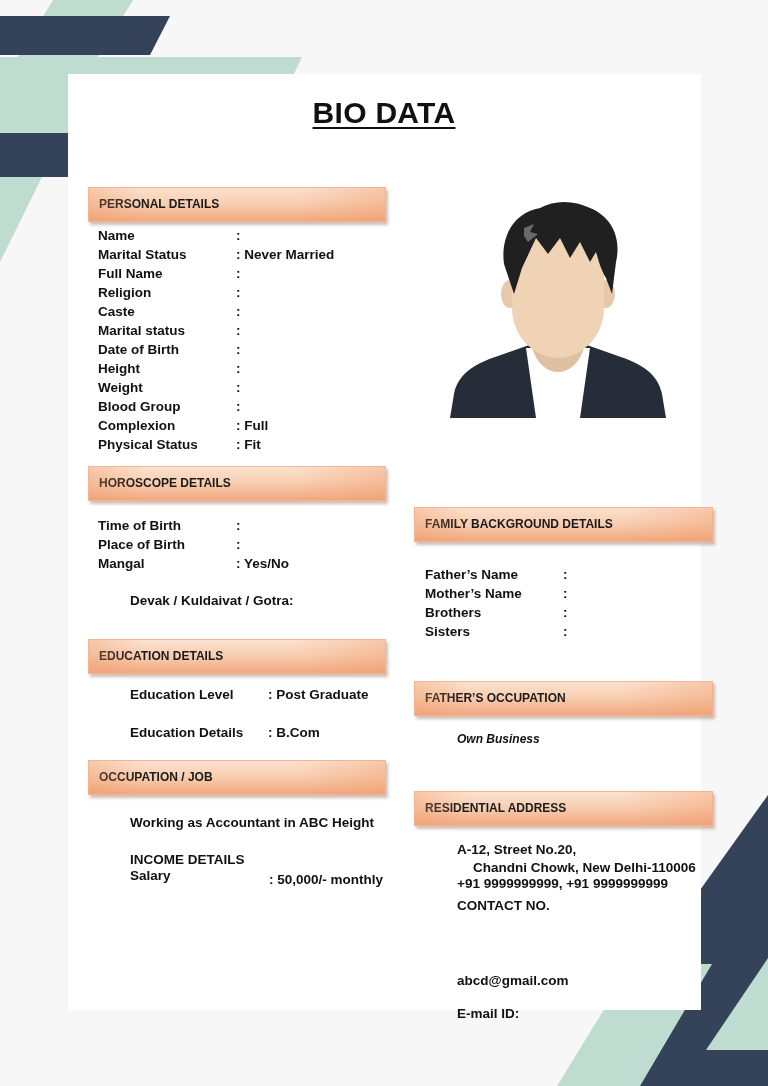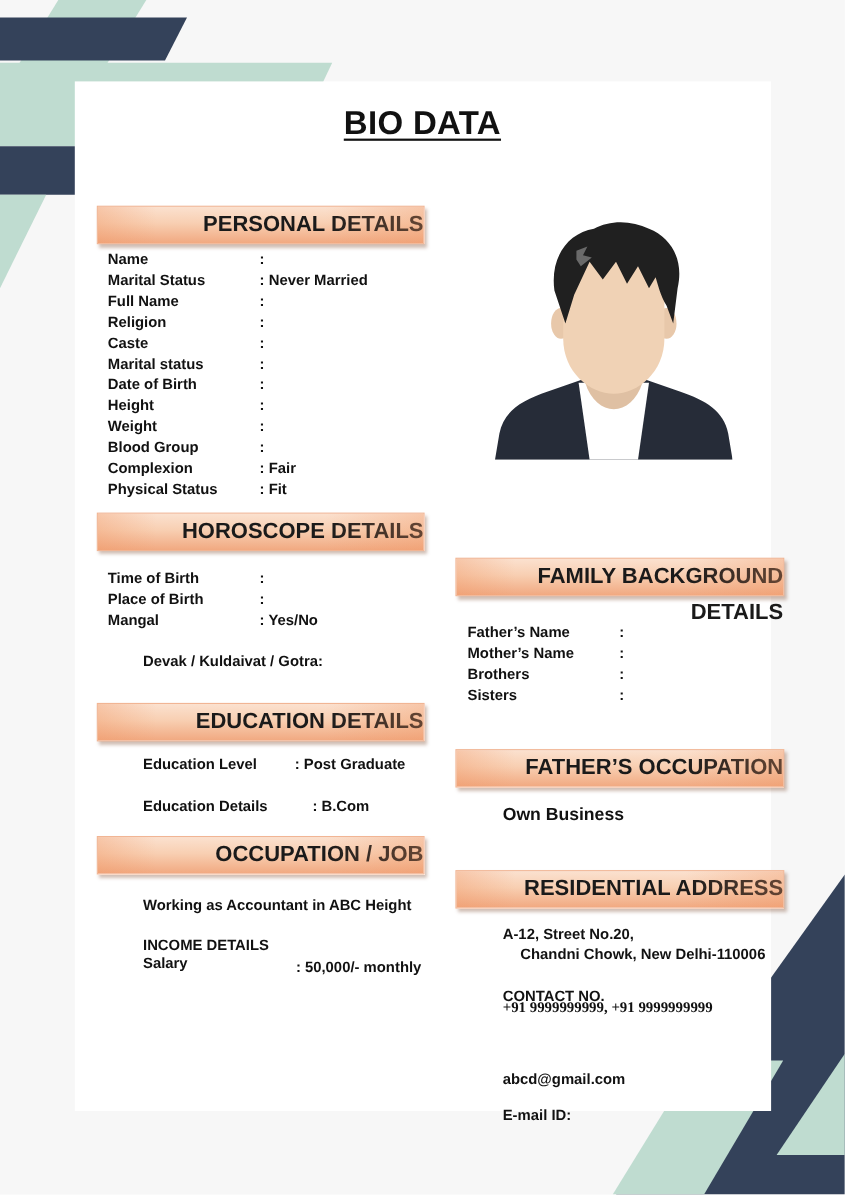--- a/index.html
+++ b/index.html
@@ -18,22 +18,22 @@
     position: absolute; left: 0; width: 100%; top: 96px; text-align: center;
     font-size: 30px; font-weight: bold; letter-spacing: 0.3px;
   }
   .title span { text-decoration: underline; text-underline-offset: 4px; text-decoration-thickness: 2px; }
   .hdr {
     position: absolute; height: 35px;
     background: linear-gradient(180deg, #fbe1cf 0%, #f8cfb2 45%, #f1a981 100%);
     box-shadow: 2px 3px 3px rgba(120,70,40,0.35);
     border: 1px solid #f1b594;
     box-sizing: border-box;
-    font-weight: bold; font-size: 20px; line-height: 33px;
-    padding-left: 10px; color: #1a1a1a; text-align: right;
+    font-weight: bold; font-size: 12px; line-height: 33px;
+    padding-left: 10px; color: #1a1a1a;
   }
   .hdr::after {
     content: ""; position: absolute; inset: 0;
     background: linear-gradient(90deg, rgba(240,150,100,0.35) 0%, rgba(255,255,255,0) 18%, rgba(255,255,255,0) 70%, rgba(240,150,100,0.35) 100%);
     pointer-events: none;
   }
   .hdr.left { left: 88px; width: 298px; }
   .hdr.right { left: 414px; width: 299px; }
   .txt { position: absolute; font-size: 13.5px; font-weight: bold; white-space: nowrap; padding-left: 32px; }
   .rows { position: absolute; }
@@ -99,21 +99,21 @@
   <div class="row">
       <span class="lbl">Weight</span>
       <span class="val" style="left:138px">:</span>
     </div>
   <div class="row">
       <span class="lbl">Blood Group</span>
       <span class="val" style="left:138px">:</span>
     </div>
   <div class="row">
       <span class="lbl">Complexion</span>
-      <span class="val" style="left:138px">: Fair</span>
+      <span class="val" style="left:138px">: Full</span>
     </div>
   <div class="row">
       <span class="lbl">Physical Status</span>
       <span class="val" style="left:138px">: Fit</span>
     </div>
 </div>
 
 <div class="hdr left" style="top:466px;">HOROSCOPE DETAILS</div>
 <div class="rows" style="left:98px; top:516px;">
   <div class="row">
@@ -128,21 +128,21 @@
       <span class="lbl">Mangal</span>
       <span class="val" style="left:138px">:  Yes/No</span>
     </div>
 </div>
 <div class="txt" style="left:98px; top:593px;">Devak / Kuldaivat / Gotra:</div>
 
 <div class="hdr left" style="top:639px;">EDUCATION DETAILS</div>
 <div class="txt" style="left:98px; top:687px;">Education Level</div>
 <div class="txt" style="left:236px; top:687px;">:  Post Graduate</div>
 <div class="txt" style="left:98px; top:725px;">Education Details</div>
-<div class="txt" style="left:252px; top:725px;">:  B.Com</div>
+<div class="txt" style="left:236px; top:725px;">:  B.Com</div>
 
 <div class="hdr left" style="top:760px;">OCCUPATION / JOB</div>
 <div class="txt" style="left:98px; top:815px;">Working as Accountant in ABC Height</div>
 <div class="txt" style="left:98px; top:852px;">INCOME DETAILS</div>
 <div class="txt" style="left:98px; top:868px;">Salary</div>
 <div class="txt" style="left:237px; top:872px;">: 50,000/- monthly</div>
 
 <svg class="avatar" viewBox="0 0 216 220" xmlns="http://www.w3.org/2000/svg">
 
   <path d="M0,220 L4,196 C8,176 24,166 48,158 L82,146 L134,146 L168,158 C192,166 208,176 212,196 L216,220 Z" fill="#262c38"></path>
@@ -174,21 +174,21 @@
       <span class="lbl">Brothers</span>
       <span class="val" style="left:138px">:</span>
     </div>
   <div class="row">
       <span class="lbl">Sisters</span>
       <span class="val" style="left:138px">:</span>
     </div>
 </div>
 
 <div class="hdr right" style="top:681px;">FATHER’S OCCUPATION</div>
-<div class="txt" style="left:425px; top:732px; font-size:16px;">Own Business</div>
+<div class="txt" style="left:425px; top:732px; font-size:12px;font-style:italic;">Own Business</div>
 
 <div class="hdr right" style="top:791px;">RESIDENTIAL ADDRESS</div>
 <div class="txt" style="left:425px; top:842px;">A-12, Street No.20,</div>
 <div class="txt" style="left:425px; top:860px;margin-left:16px;">Chandni Chowk, New Delhi-110006</div>
 <div class="txt" style="left:425px; top:898px;">CONTACT NO.</div>
-<div class="txt" style="left:425px; top:908px;font-family:Liberation Serif, serif;">+91 9999999999, +91 9999999999</div>
+<div class="txt" style="left:425px; top:876px;">+91 9999999999, +91 9999999999</div>
 <div class="txt" style="left:425px; top:1006px;">E-mail ID:</div>
 <div class="txt" style="left:425px; top:973px;">abcd@gmail.com</div>
 
 </body></html>

